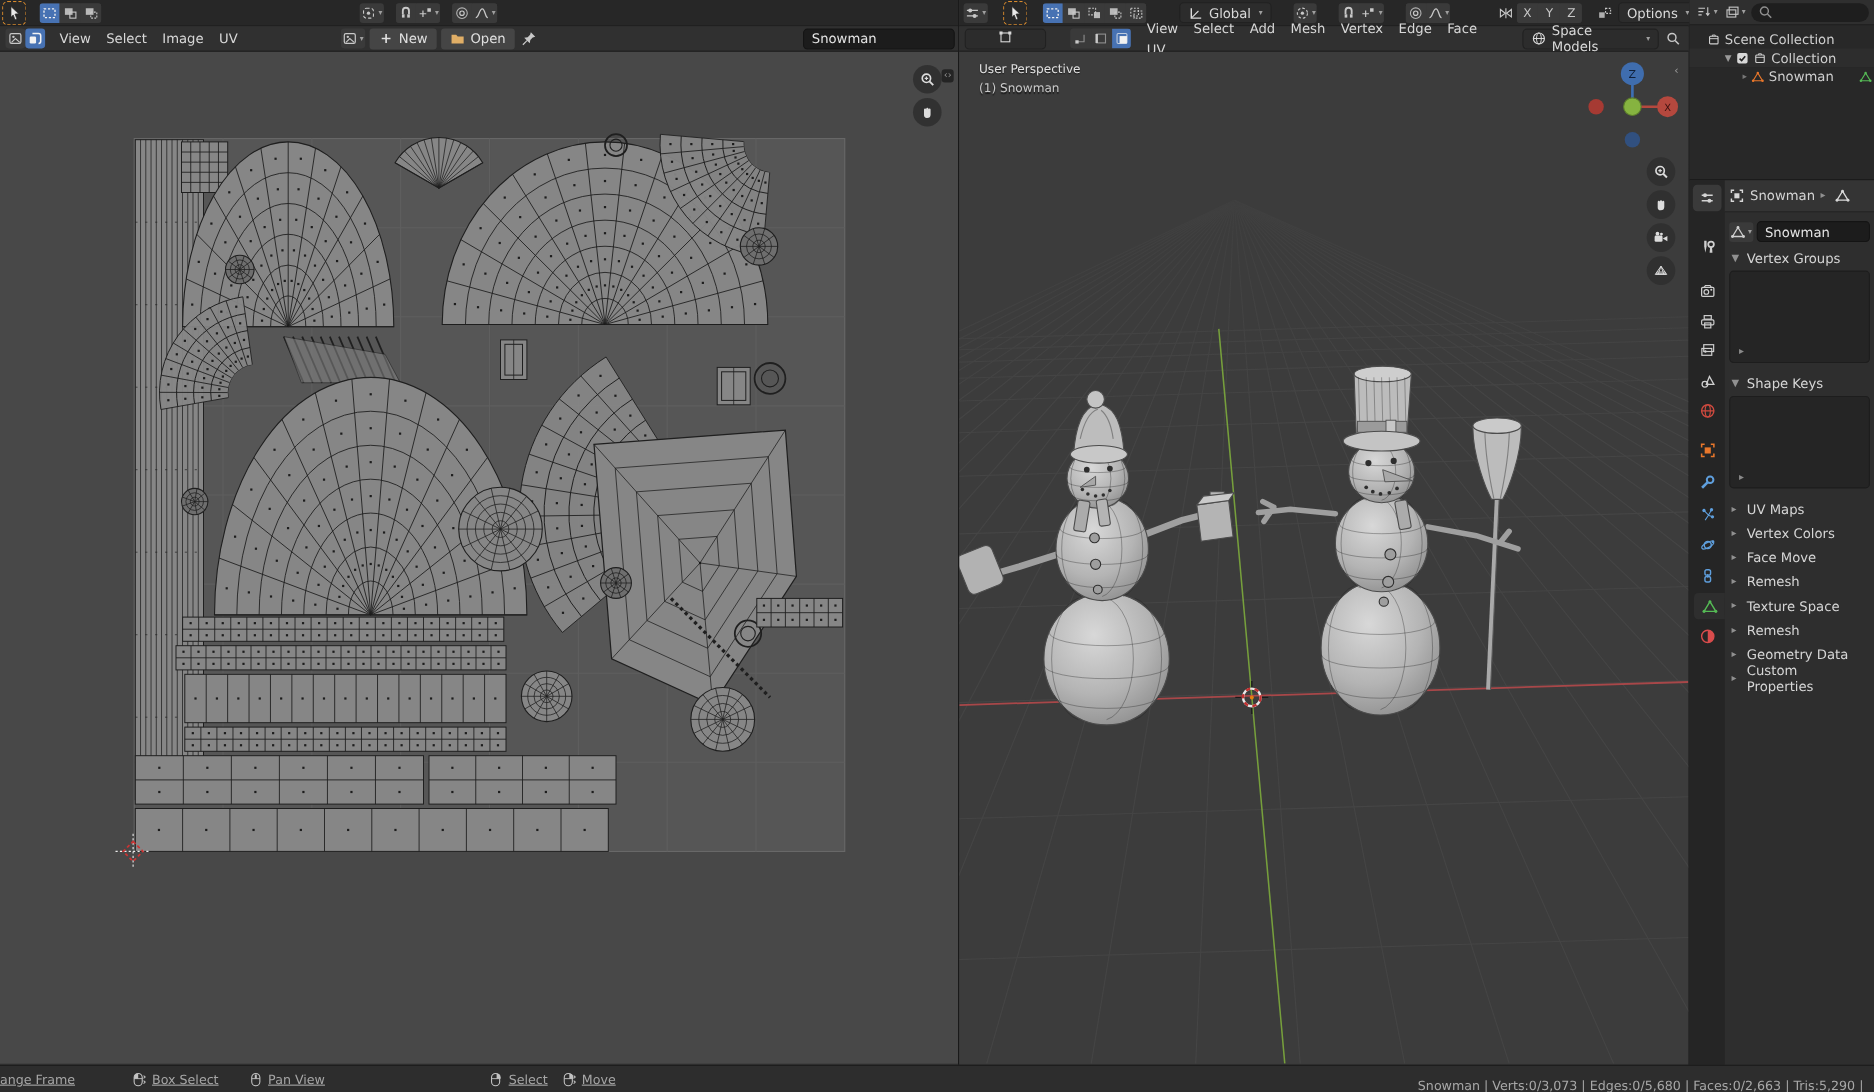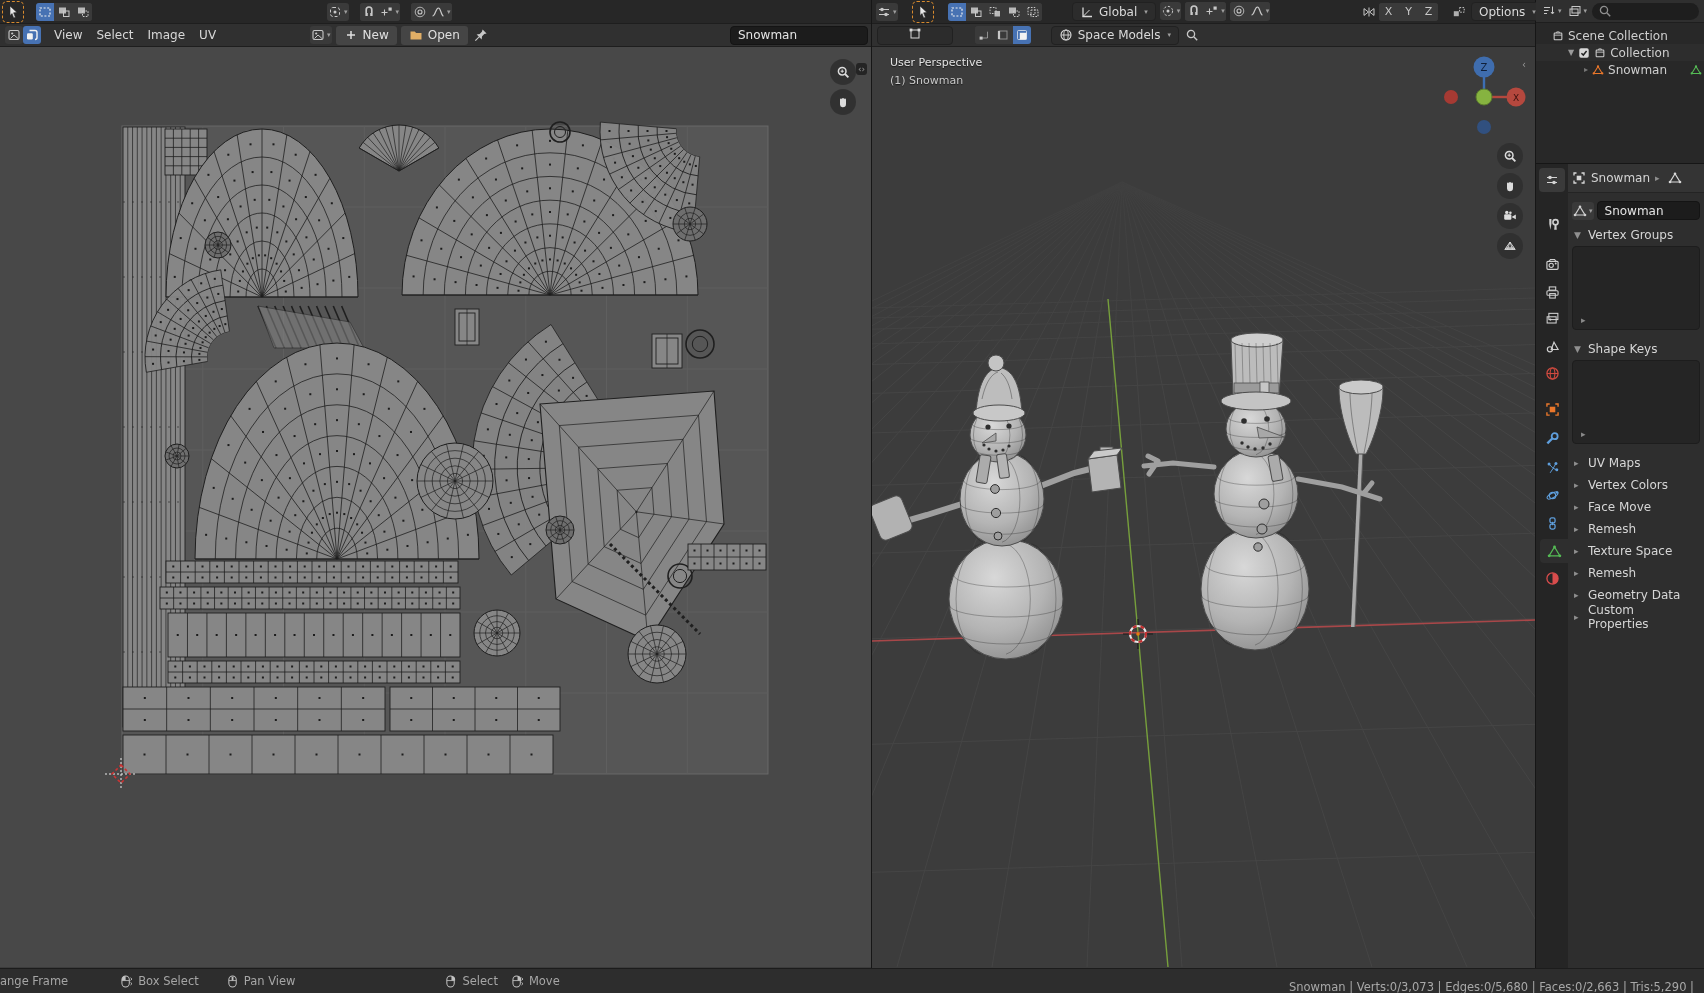--- a/index.html
+++ b/index.html
@@ -52,21 +52,21 @@
   .props-header{height:28px;background:#343434;border-bottom:1px solid #242424;display:flex;align-items:center;gap:5px;padding:0 4px;}
   .section-head{height:22px;display:flex;align-items:center;gap:6px;color:#d6d6d6;padding:0 6px;}
   .tri{color:#909090;font-size:9px;width:8px;display:inline-block;}
   .listbox{margin:0 4px 8px 4px;background:#252525;border:1px solid #1d1d1d;border-radius:4px;position:relative;}
   .listbox .corner{position:absolute;left:8px;bottom:4px;color:#8a8a8a;font-size:9px;}
 
   
   #statusbar{position:absolute;left:0;top:968px;width:1704px;height:25px;background:#2d2d2d;
         border-top:1px solid #1c1c1c;display:flex;align-items:center;color:#9e9e9e;font-size:11.5px;
         padding:0 10px 0 0;box-sizing:border-box;}
-  .hint{display:inline-flex;align-items:center;gap:5px;color:#a6a6a6;}
+  .hint{display:inline-flex;align-items:center;gap:5px;color:#a6a6a6;text-decoration:underline;}
   #status-stats{margin-left:auto;color:#a8a8a8;white-space:nowrap;margin-top:12px;}
 
   .navbtn{position:absolute;width:26px;height:26px;border-radius:50%;background:rgba(46,46,46,0.85);
         display:flex;align-items:center;justify-content:center;color:#dcdcdc;}
   .overlay-text{position:absolute;color:#e2e2e2;font-size:11px;text-shadow:0 1px 1px rgba(0,0,0,0.6);}
   svg{display:block;}
 </style>
 </head>
 <body>
 
@@ -1198,21 +1198,21 @@
             <rect x="6.5" y="6" width="5.5" height="5.5" fill="none" stroke="currentColor" stroke-dasharray="1.6 1.3"></rect>
           </svg>
         </span>
       <span class="ibtn">
           <svg width="14" height="14" viewBox="0 0 14 14">
             <rect x="2" y="2.5" width="7" height="7" fill="none" stroke="currentColor" stroke-dasharray="1.6 1.3"></rect>
             <rect x="5" y="5" width="7" height="6.5" fill="none" stroke="currentColor" stroke-dasharray="1.6 1.3"></rect>
           </svg>
         </span>
     </span>
-    <span class="abs" style="left:200px;display:inline-flex;gap:4px;">
+    <span class="abs" style="left:200px;display:inline-flex;gap:20px;align-items:center;">
       <span class="pill">
         <span>
             <svg width="14" height="14" viewBox="0 0 14 14">
               <path d="M3 2.5 V11.5 H12" fill="none" stroke="currentColor" stroke-width="1.3"></path>
               <path d="M3 11.5 L9.5 5" stroke="currentColor"></path>
             </svg>
           </span>
         <span>Global</span>
           <span class="chev">▾</span>
       </span>
@@ -1305,20 +1305,21 @@
           </svg>
         </span>
       <span class="ibtn active">
           <svg width="14" height="14" viewBox="0 0 14 14">
             <rect x="2.5" y="2.5" width="9" height="9" rx="1" fill="none" stroke="currentColor" opacity="0.7"></rect>
             <rect x="4.8" y="4.8" width="6.7" height="6.7" fill="currentColor"></rect>
           </svg>
         </span>
     </span>
     <span style="width:8px"></span>
+    <span id="vp-menus"><span class="menu-item">View</span><span class="menu-item">Select</span><span class="menu-item">Add</span><span class="menu-item">Mesh</span><span class="menu-item">Vertex</span><span class="menu-item">Edge</span><span class="menu-item">Face</span><span class="menu-item">UV</span></span>
     <span style="margin-left:12px;display:inline-flex;align-items:center;gap:4px;">
       <span class="pill">
         <span>
             <svg width="14" height="14" viewBox="0 0 14 14">
               <circle cx="7" cy="7" r="5" fill="none" stroke="currentColor" stroke-width="1.1"></circle>
               <ellipse cx="7" cy="7" rx="2.2" ry="5" fill="none" stroke="currentColor" stroke-width="0.9"></ellipse>
               <path d="M2.2 7 h9.6" stroke="currentColor" stroke-width="0.9"></path>
             </svg>
           </span>
         <span>Space Models</span>

